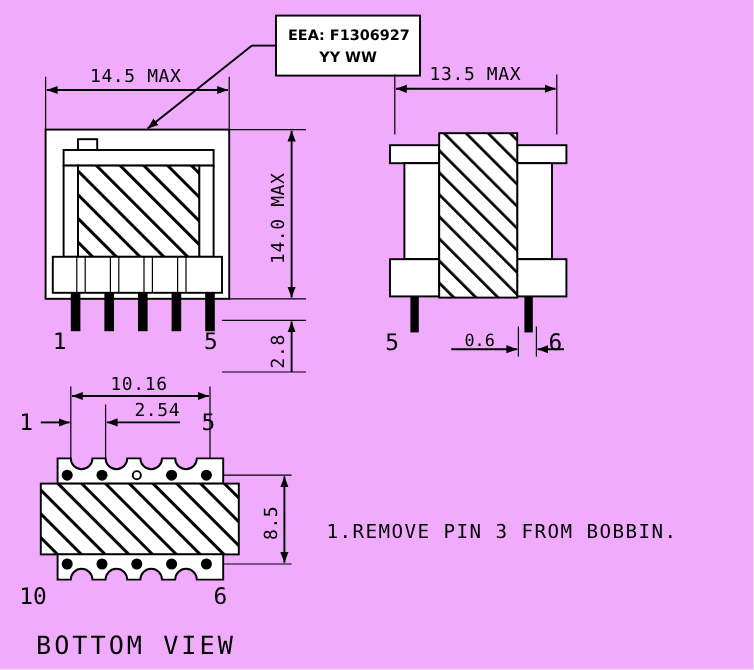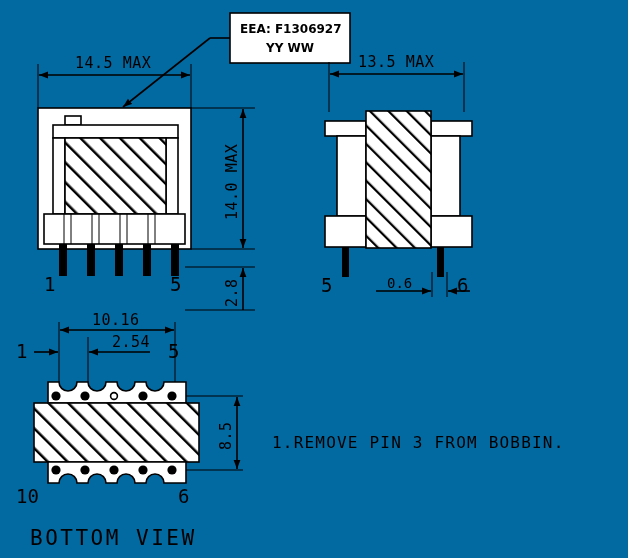--- a/index.html
+++ b/index.html
@@ -4,21 +4,21 @@
 <style>
   html, body {
     margin: 0;
     padding: 0;
     background: #ffffff;
   }
   #canvas {
     position: relative;
     width: 628px;
     height: 558px;
-    background: #0369a1;
+    background: #f0abfc;
     overflow: hidden;
     font-family: "DejaVu Sans Mono", monospace;
   }
   svg#drawing {
     position: absolute;
     top: 0;
     left: 0;
     width: 628px;
     height: 558px;
   }

